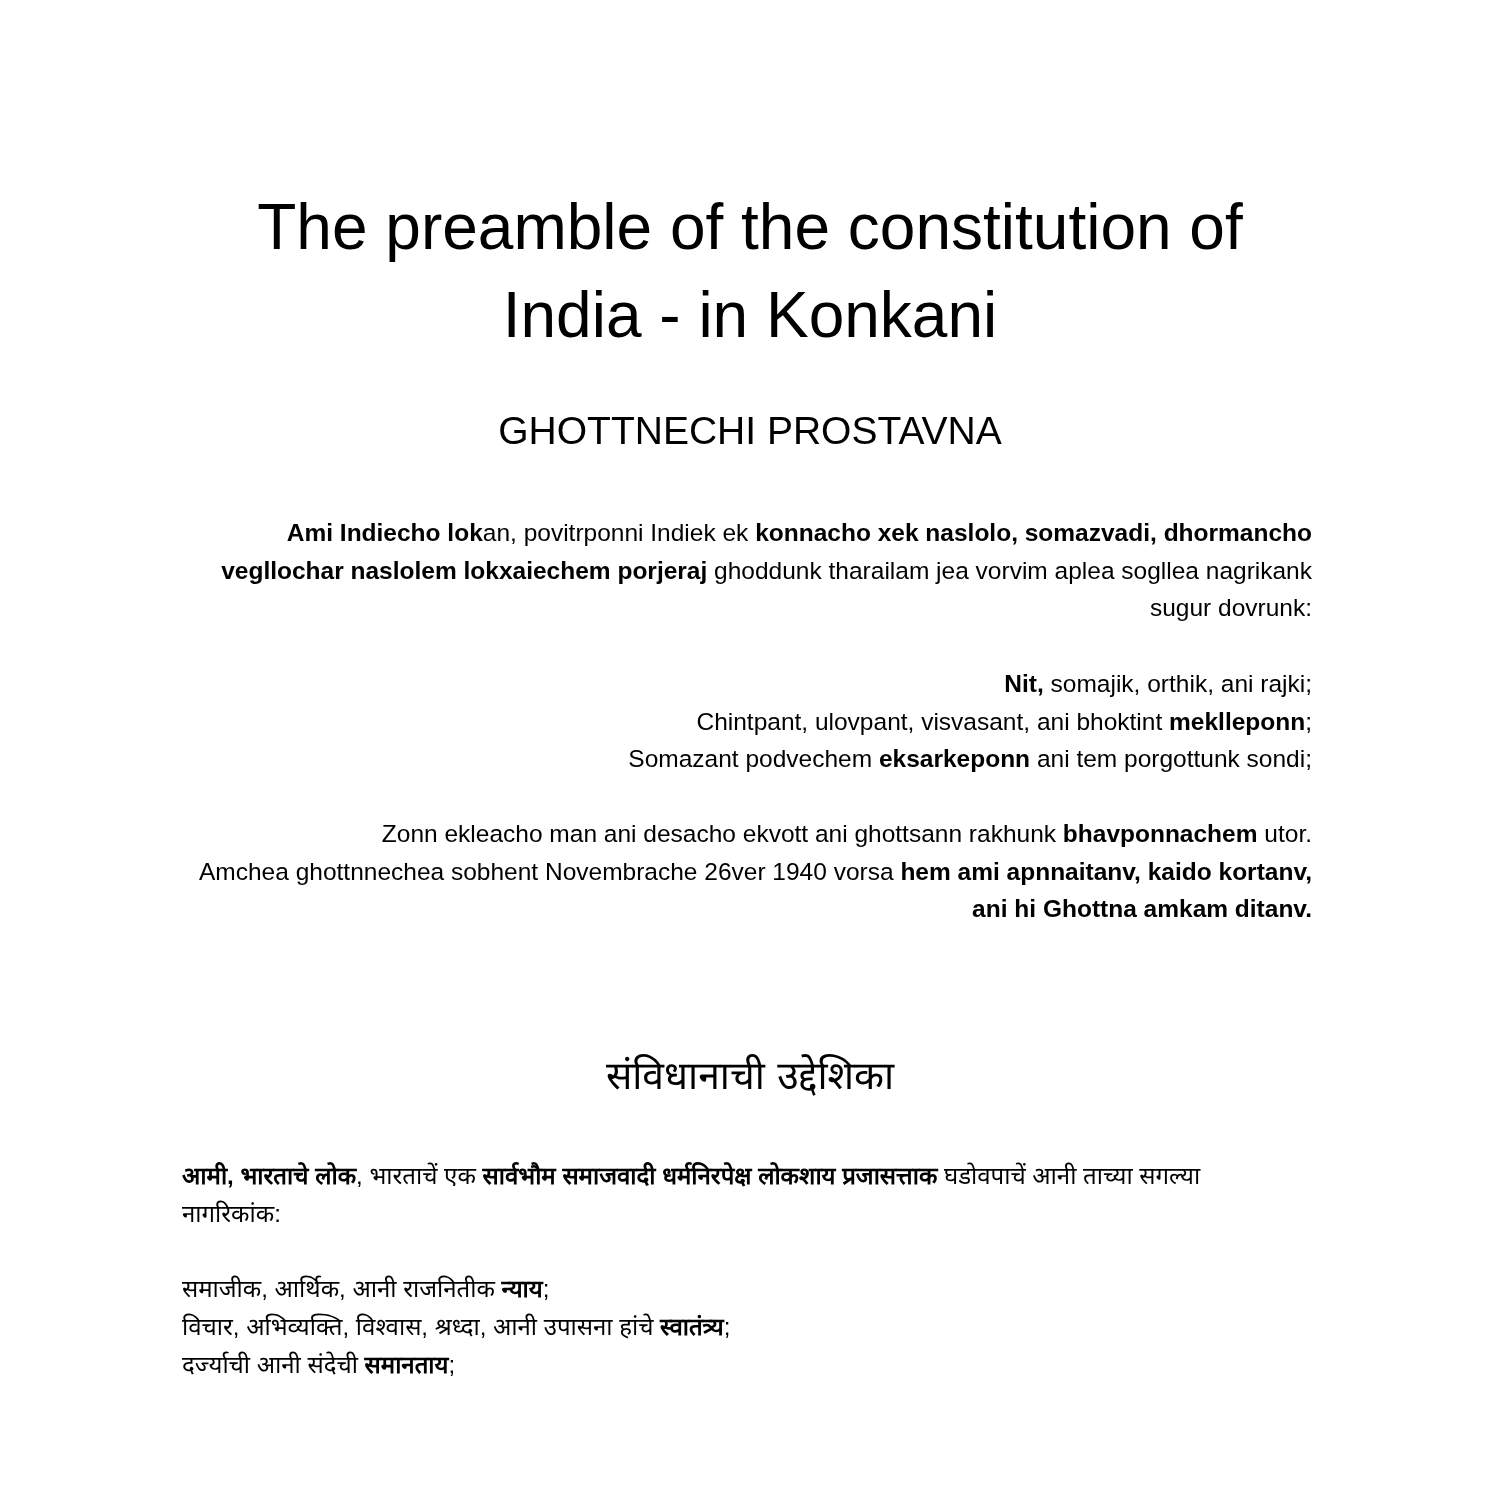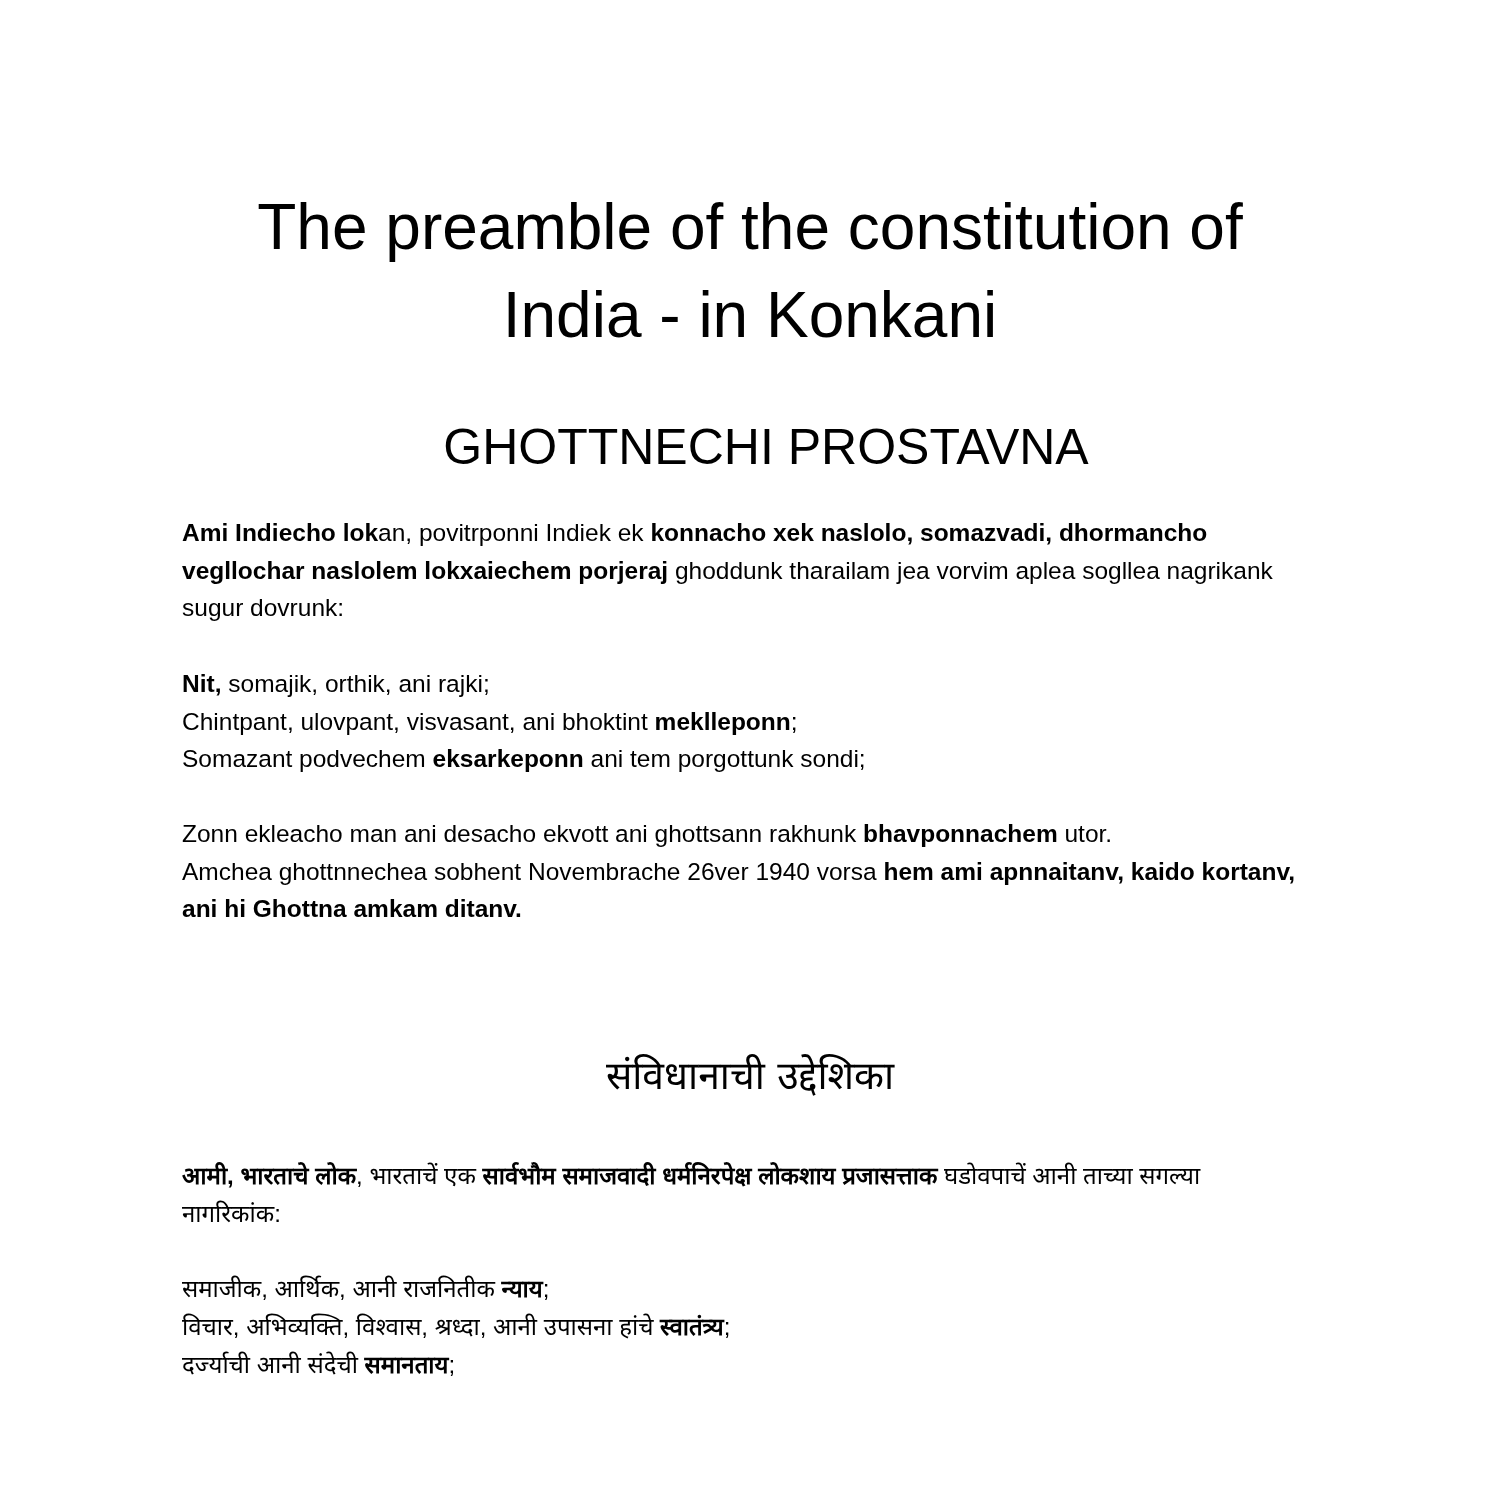--- a/index.html
+++ b/index.html
@@ -31,32 +31,33 @@
     line-height: 88px;
     font-weight: normal;
     margin: 0;
   }
   .subtitle {
     position: absolute;
     left: 150px;
     width: 1200px;
     top: 406px;
     text-align: center;
-    font-size: 50px;
+    font-size: 39px;
     line-height: 50px;
     font-weight: normal;
-    margin: 16px;
+    margin: 0;
   }
   .para {
     position: absolute;
     left: 182px;
     width: 1130px;
     font-size: 24.5px;
     line-height: 37.6px;
     margin: 0;
+    text-align: right;
   }
   .para b { font-weight: bold; }
   .p1 { top: 514px; }
   .p2 { top: 665px; }
   .p3 { top: 815px; }
 
   .deva-title {
     position: absolute;
     left: 150px;
     width: 1200px;

